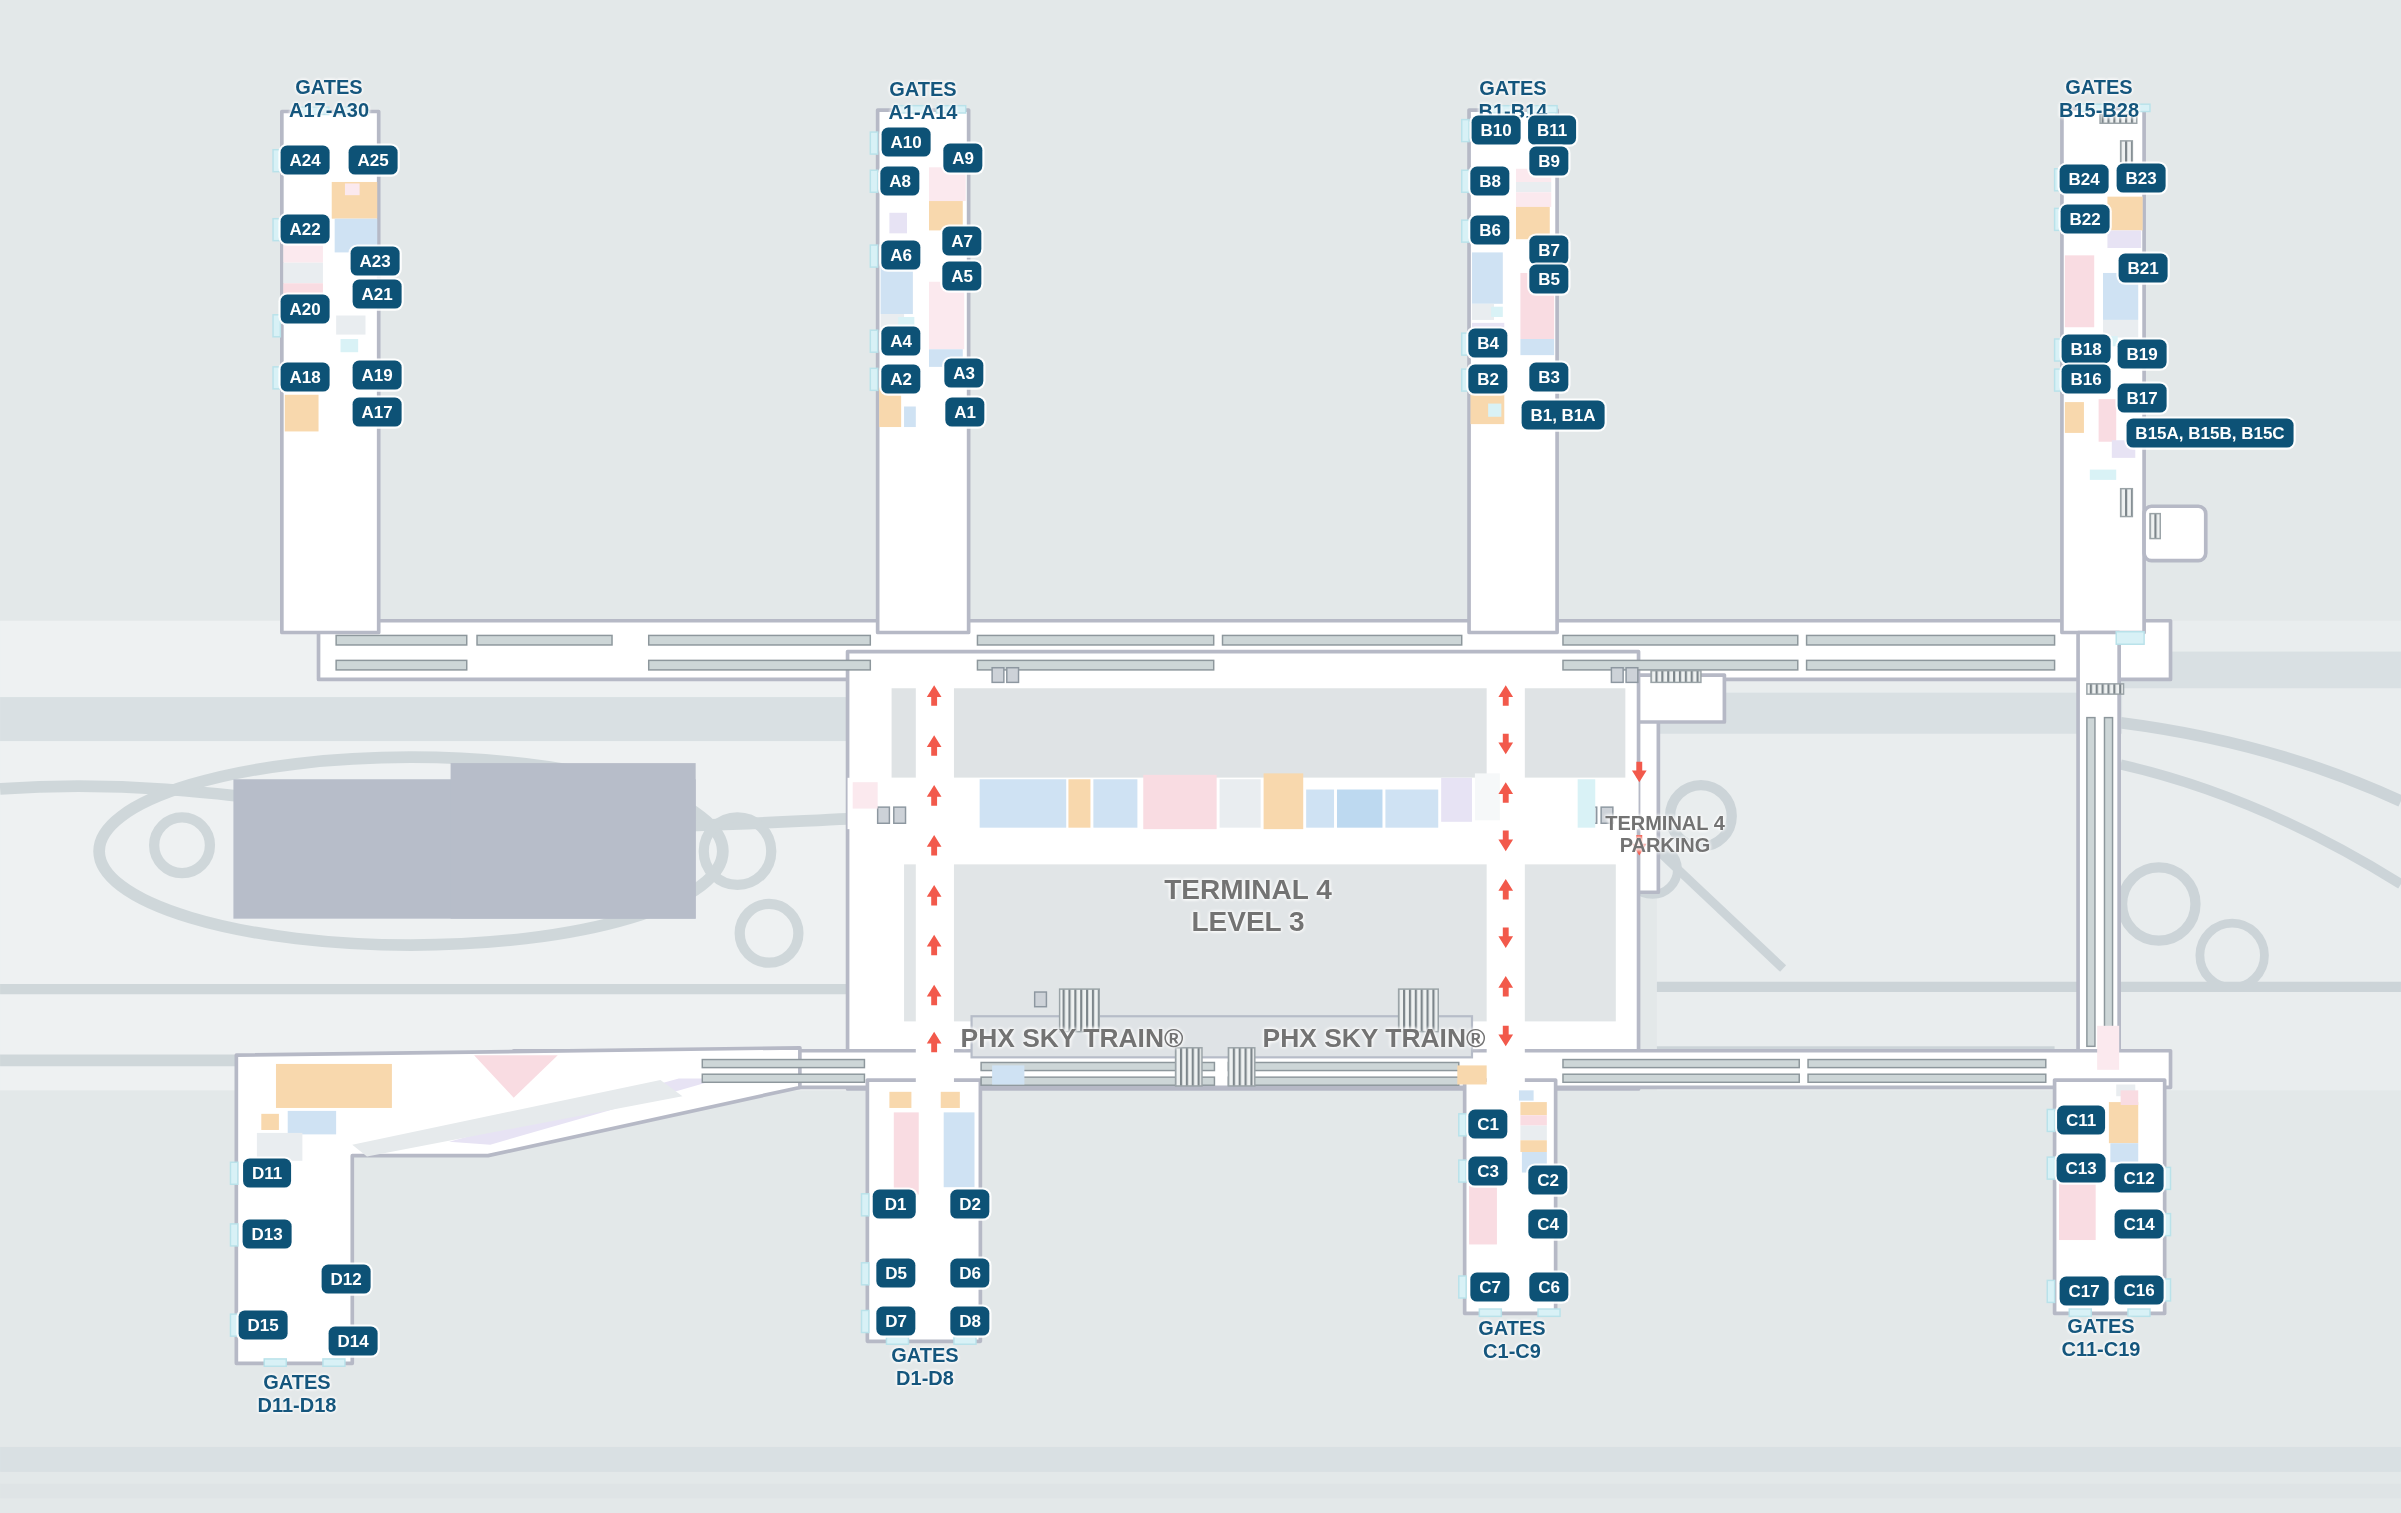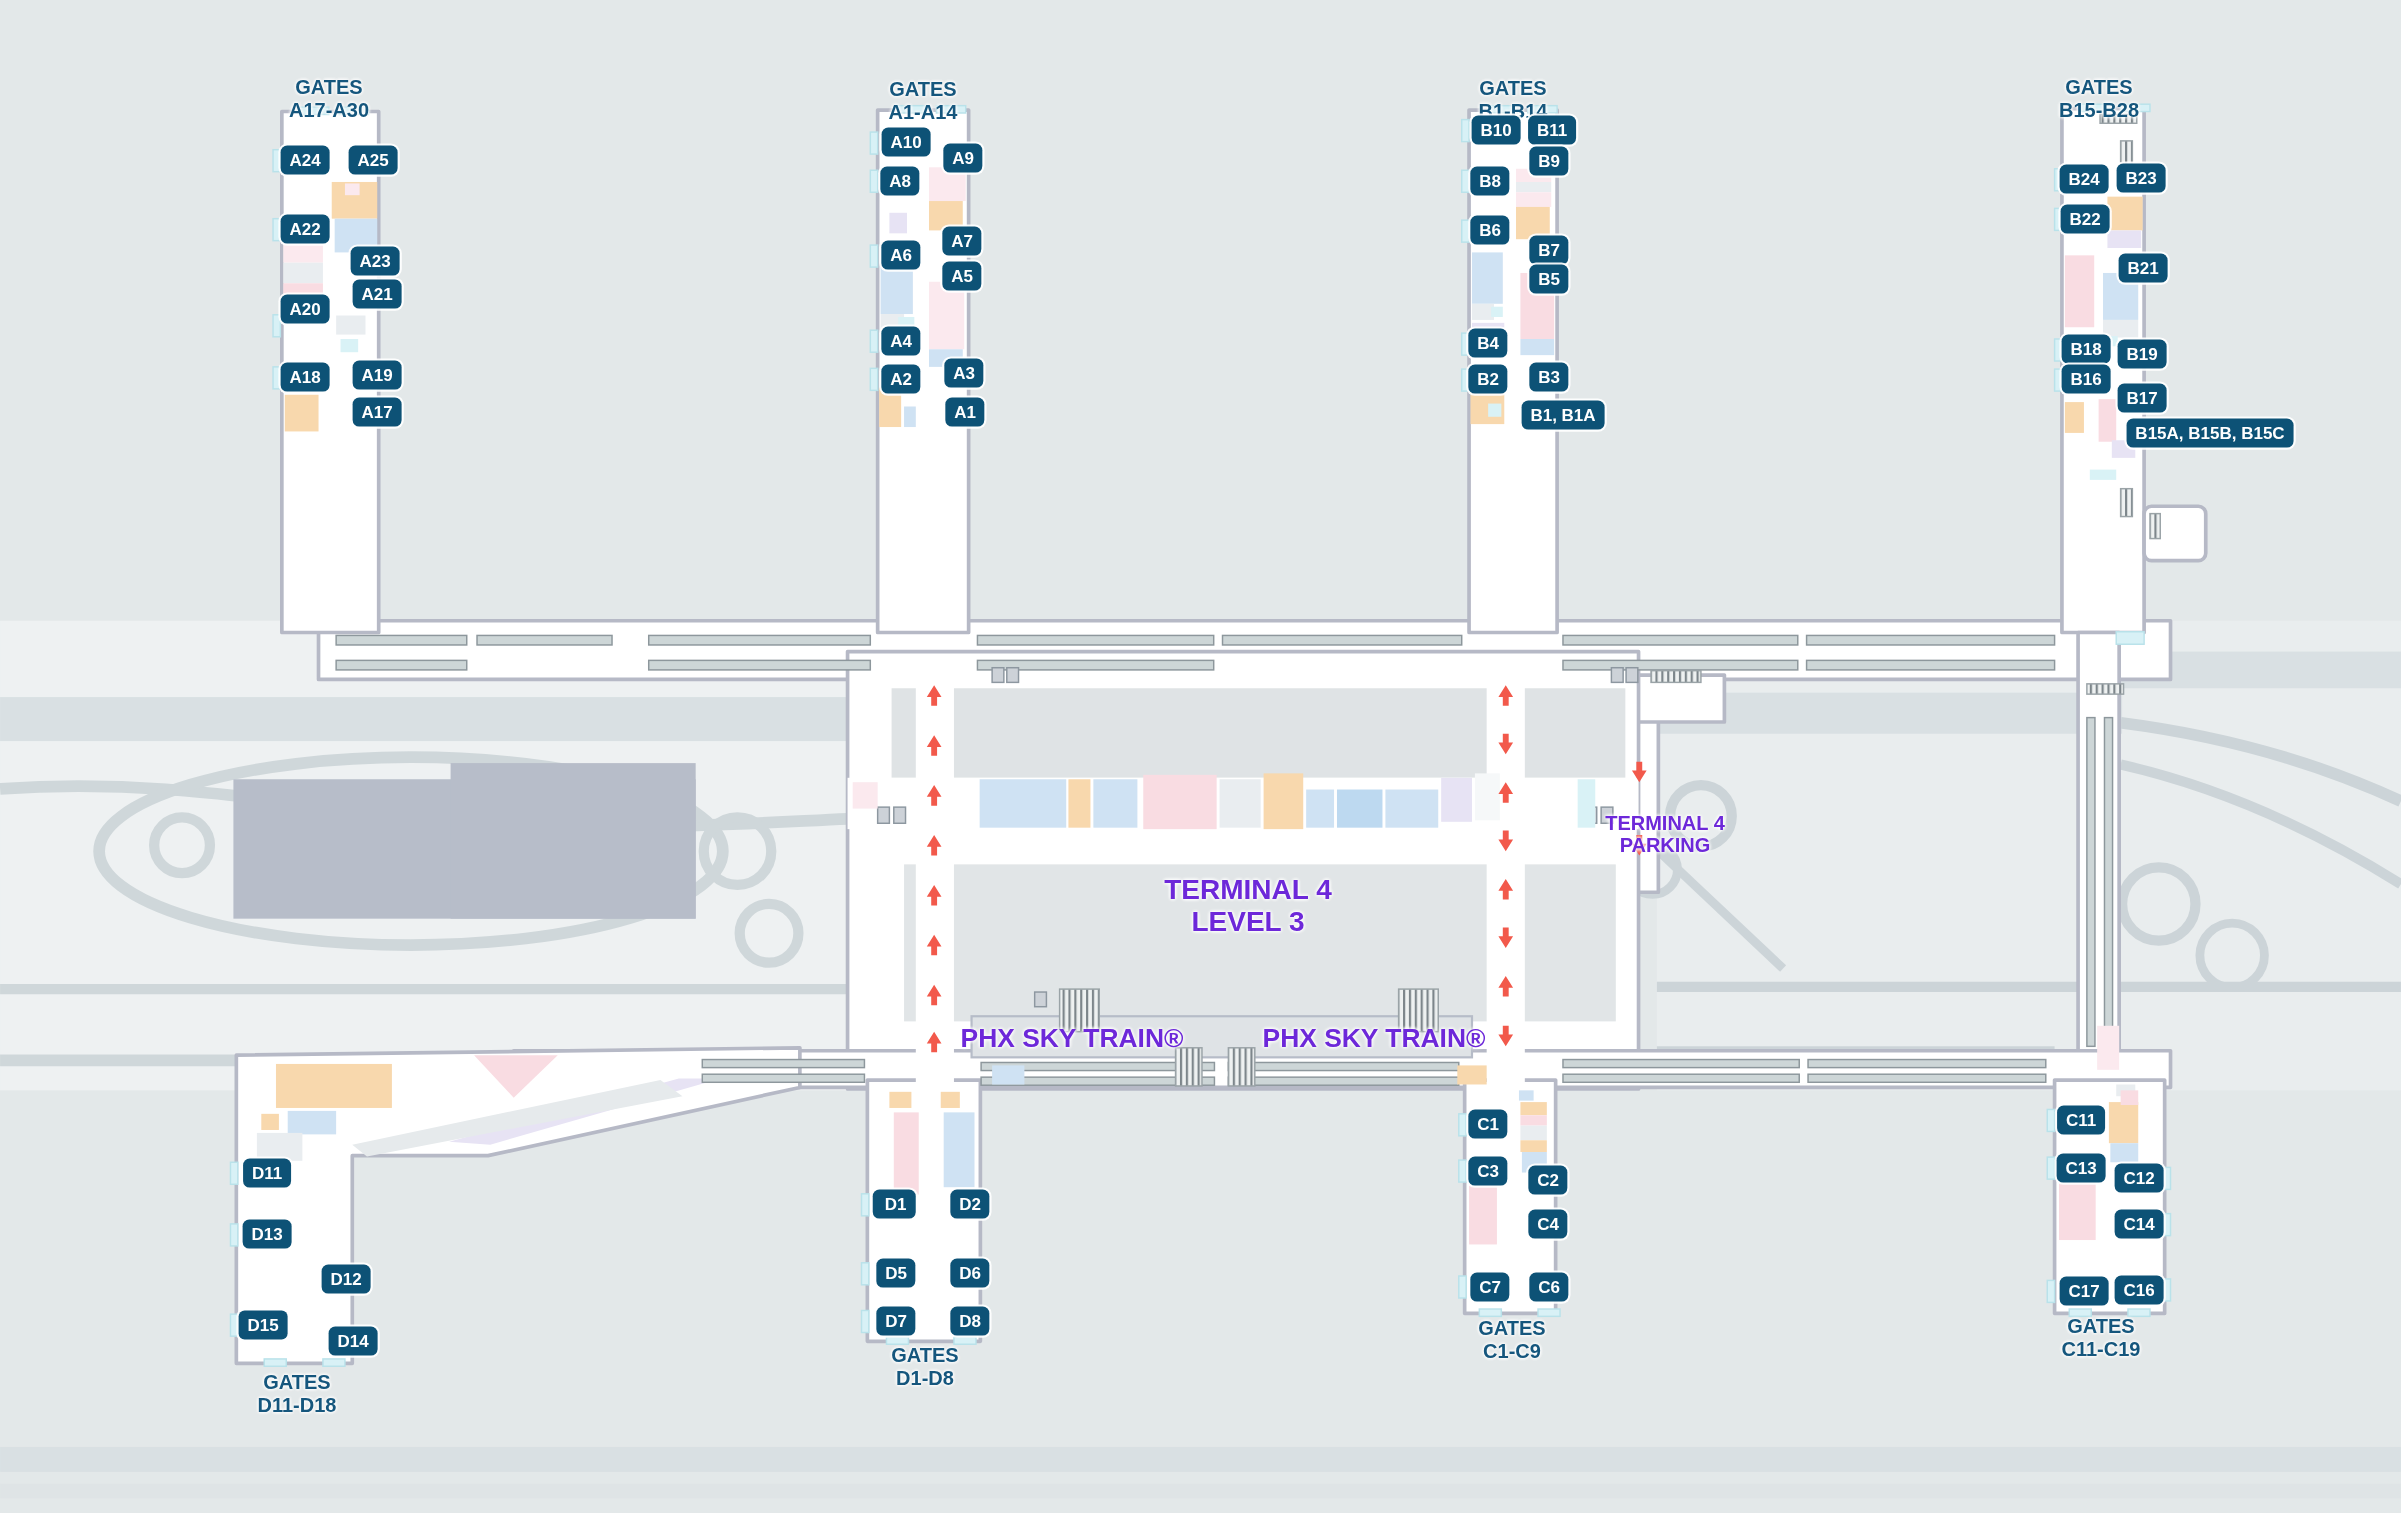--- a/index.html
+++ b/index.html
@@ -5,21 +5,21 @@
   html,body{margin:0;padding:0;background:#e3e8e9;}
   #map{position:relative;width:2401px;height:1513px;overflow:hidden;
        font-family:"Liberation Sans",sans-serif;background:#e3e8e9;}
   #baseSvg{position:absolute;left:0;top:0;}
   .badge{position:absolute;transform:translate(-50%,-50%);background:#0d5276;color:#fff;
          font:700 17px/1 "Liberation Sans",sans-serif;padding:5.9px 8.8px;border-radius:6.6px;
          box-shadow:0 0 0 2.2px rgba(255,255,255,.92);white-space:nowrap;z-index:5;}
   .hdr{position:absolute;transform:translateX(-50%);color:#15567d;text-align:center;
        font:700 20px/23px "Liberation Sans",sans-serif;z-index:4;white-space:nowrap;
        text-shadow:0 0 3.7px #fff,0 0 3.7px #fff,0 0 3.7px #fff;}
-  .mtext{position:absolute;transform:translate(-50%,-50%);color:#6d28d9;text-align:center;
+  .mtext{position:absolute;transform:translate(-50%,-50%);color:#737373;text-align:center;
        font:700 28px/1 "Liberation Sans",sans-serif;z-index:4;white-space:nowrap;
        text-shadow:0 0 3.7px #fff,0 0 3.7px #fff,0 0 4.4px #fff;}
   .t-sky{font-size:26.4px;}
   .t-park{font-size:20px;}
 </style>
 </head>
 <body>
 
 <div id="map">
 

